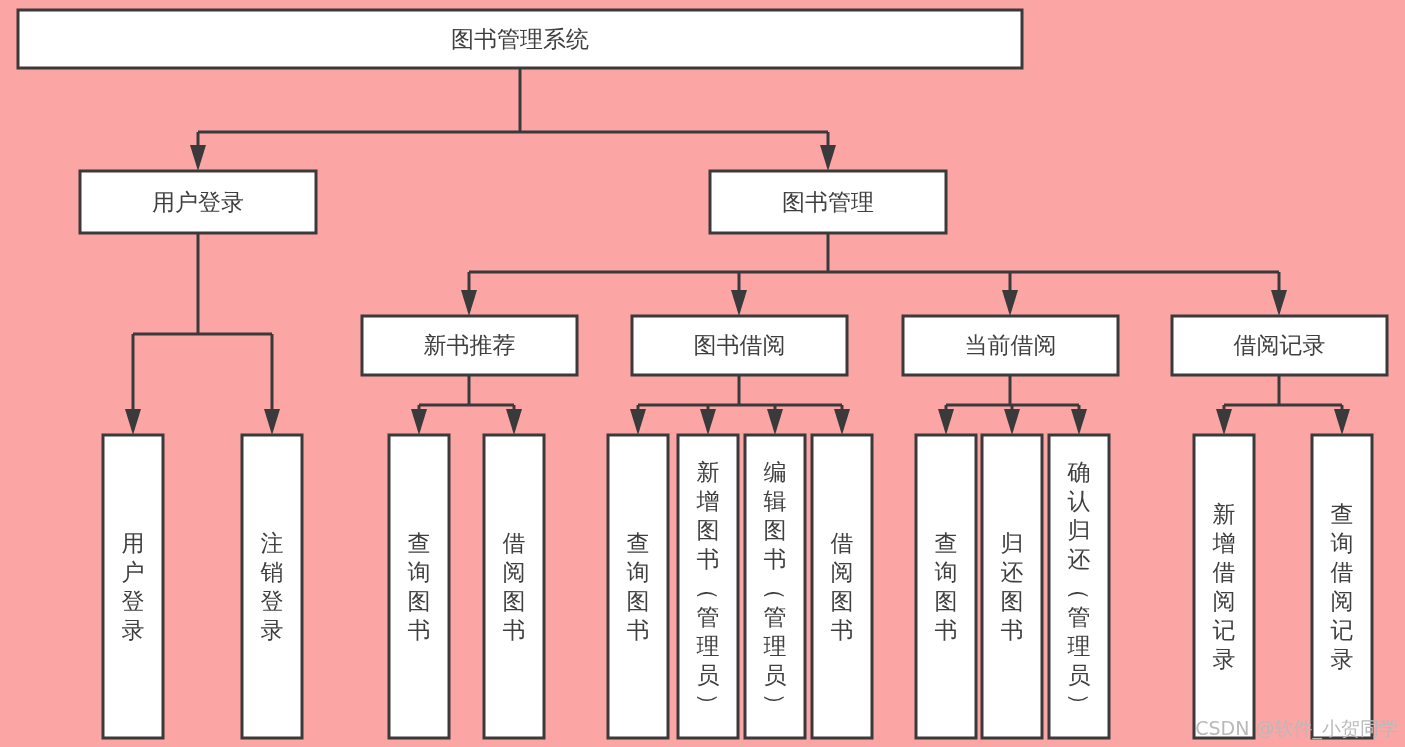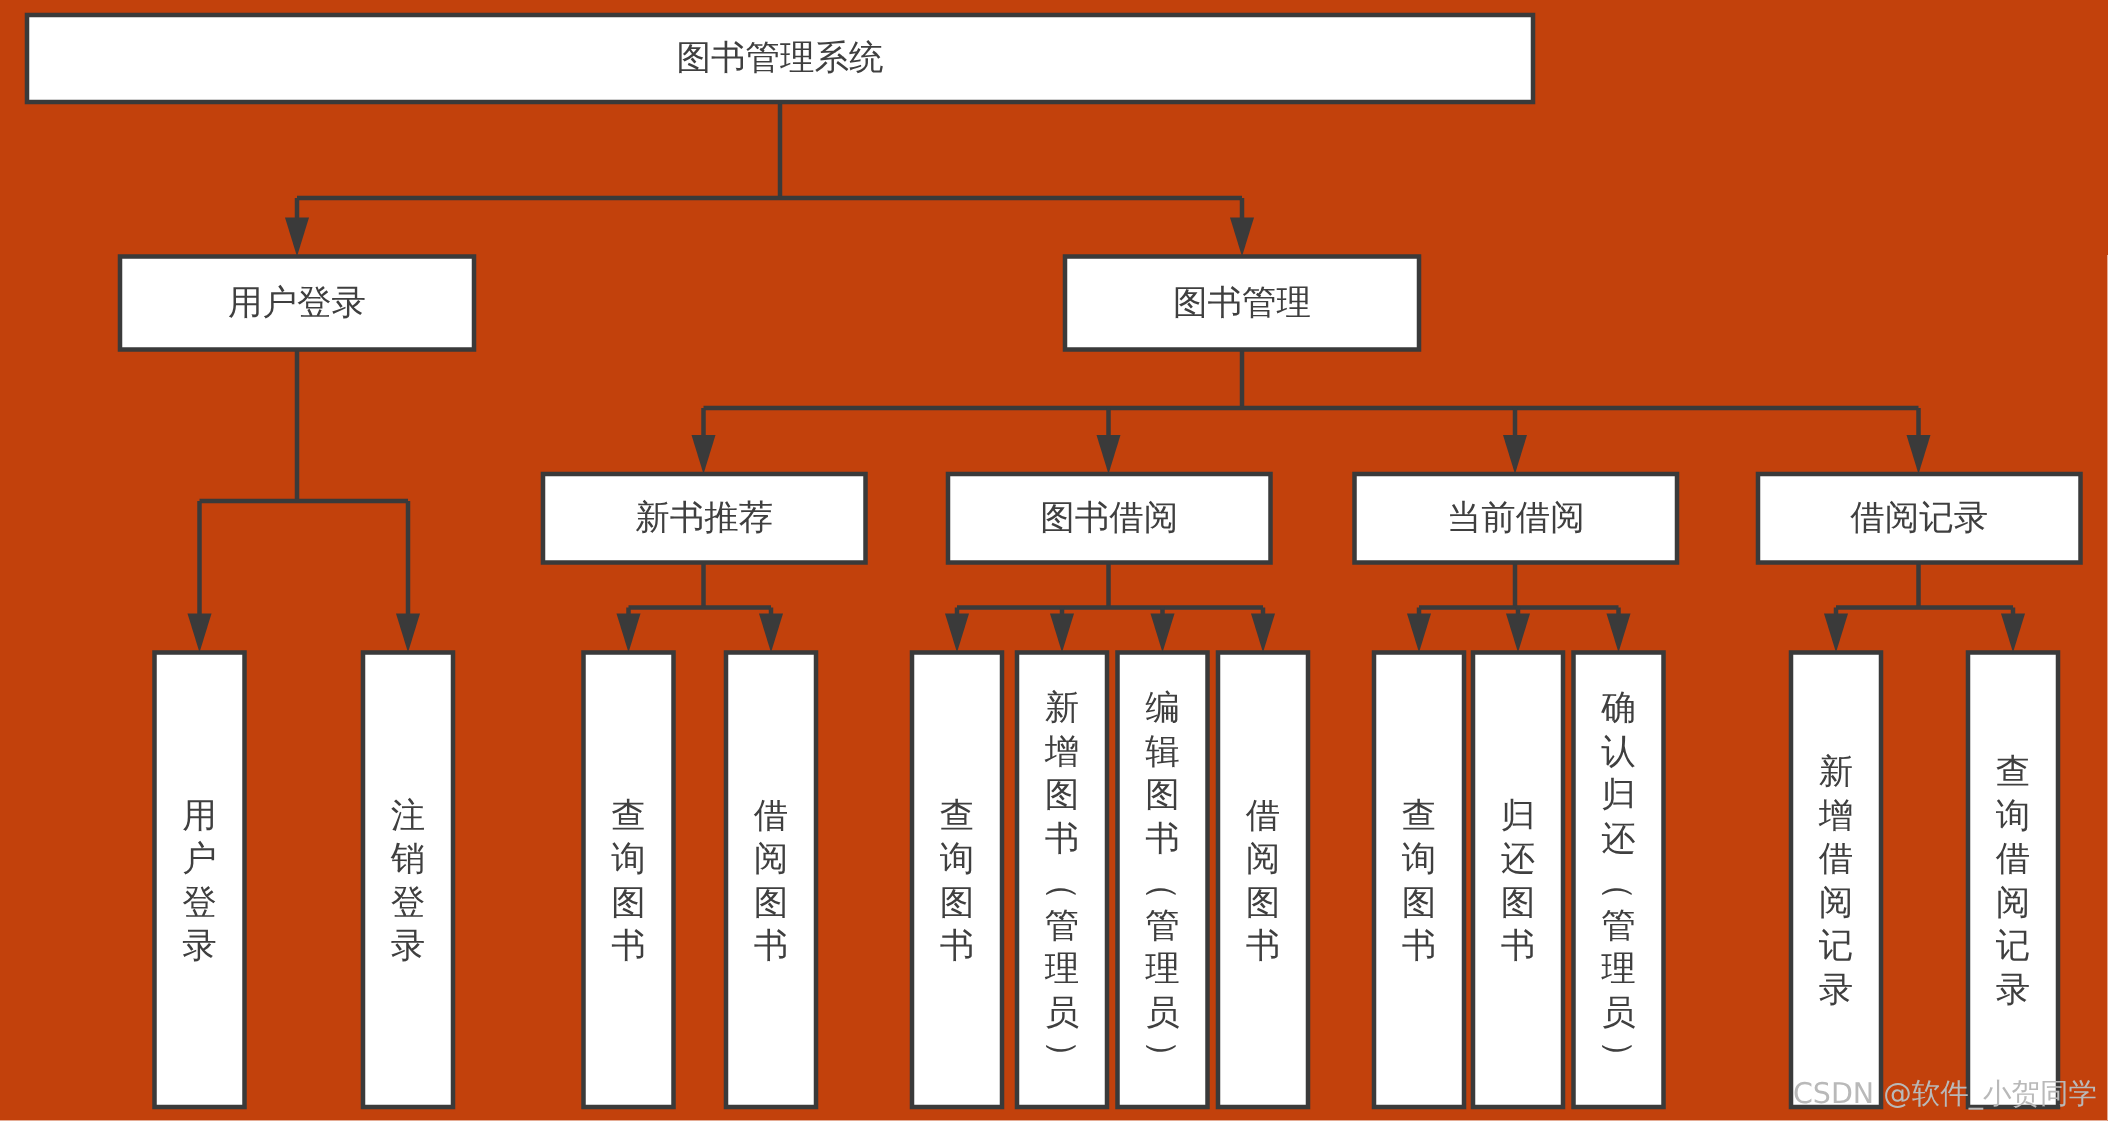--- a/index.html
+++ b/index.html
@@ -11,21 +11,21 @@
   body {
     width: 1405px;
     height: 747px;
     font-family: "DejaVu Sans", "Liberation Sans", sans-serif;
     overflow: hidden;
   }
   #diagram-root {
     position: relative;
     width: 1405px;
     height: 747px;
-    background: #c2410c;
+    background: #fca5a5;
   }
   svg#flowchart {
     position: absolute;
     left: 0;
     top: 0;
     width: 1405px;
     height: 747px;
     display: block;
   }
   .node-box {

